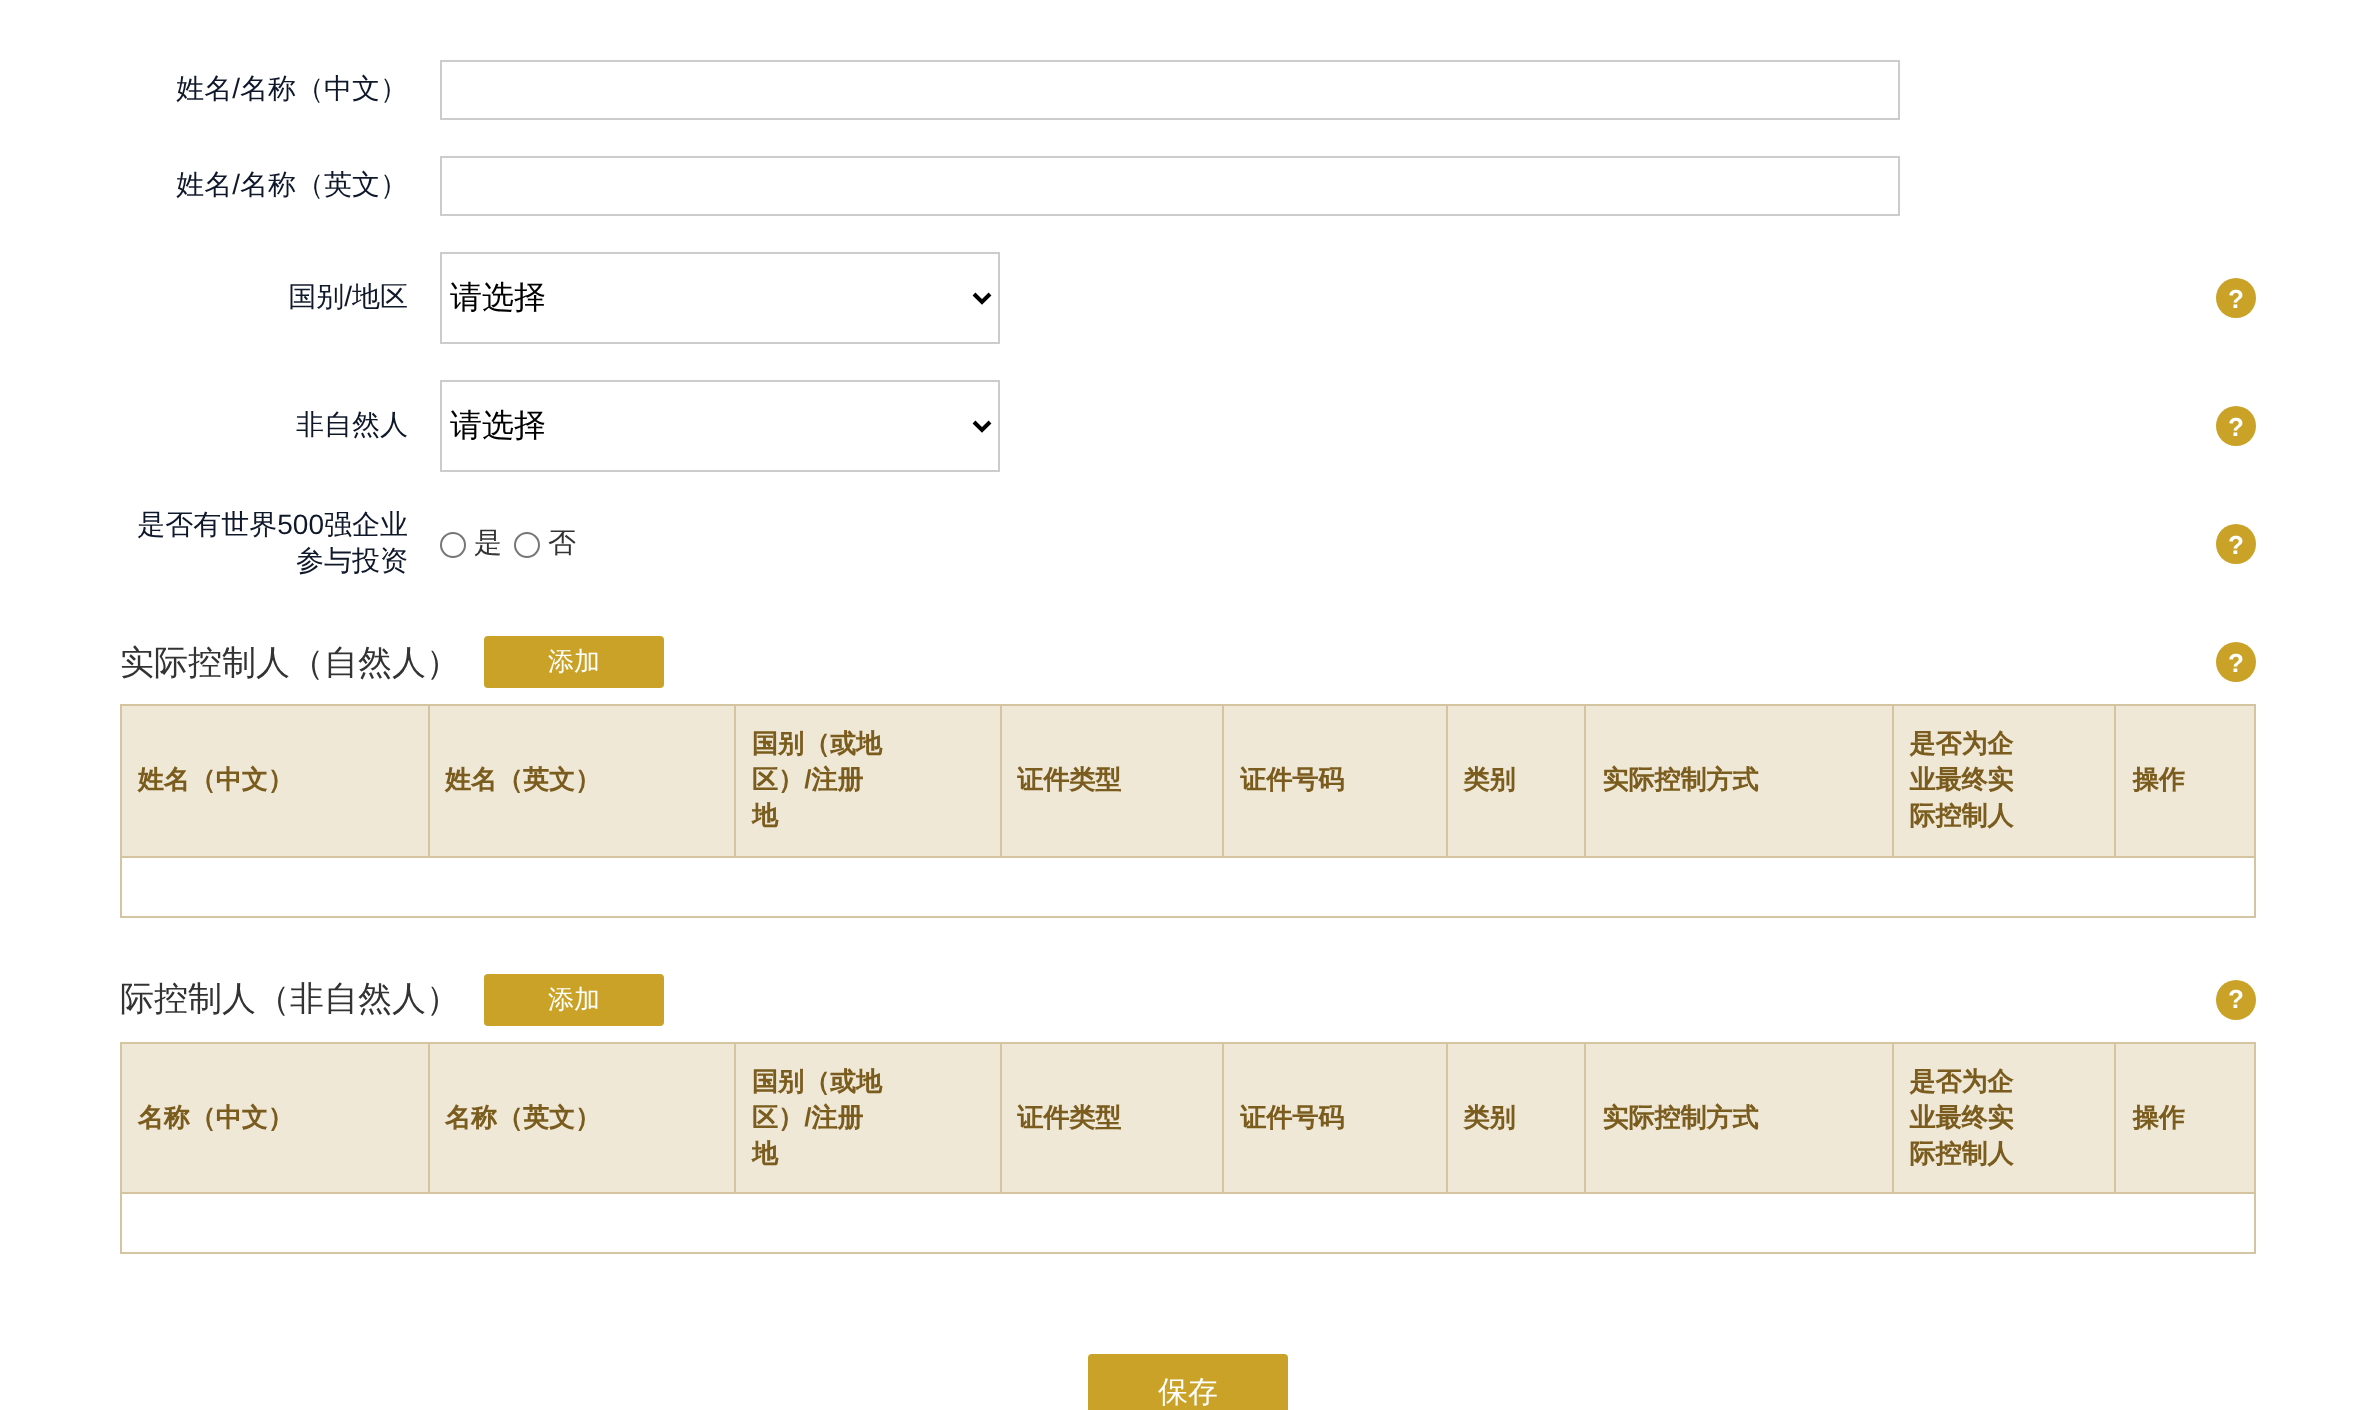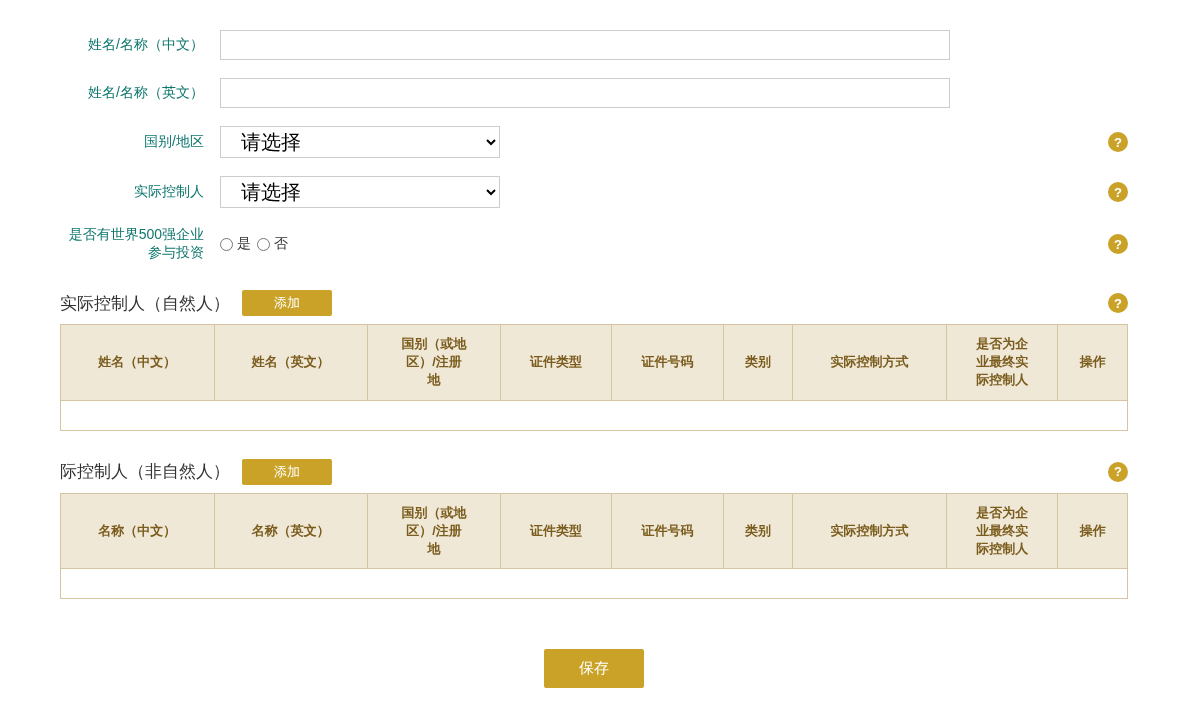--- a/index.html
+++ b/index.html
@@ -22,41 +22,41 @@
       display: flex;
       align-items: center;
       margin-bottom: 18px;
       position: relative;
     }
 
     .form-label {
       width: 160px;
       text-align: right;
       padding-right: 16px;
-      color: #0f766e;
+      color: #0f172a;
       font-size: 14px;
       flex-shrink: 0;
     }
 
     .form-input {
       flex: 1;
       max-width: 730px;
       height: 30px;
       border: 1px solid #ccc;
       padding: 0 8px;
       font-size: 14px;
       outline: none;
     }
 
     .form-select {
       width: 280px;
-      height: 32px;
+      height: 46px;
       border: 1px solid #ccc;
-      padding: 0 16px;
-      font-size: 20px;
+      padding: 0 0;
+      font-size: 16px;
       outline: none;
       background: #fff;
       cursor: pointer;
     }
 
     .help-icon {
       width: 20px;
       height: 20px;
       background: #c9a227;
       color: #fff;
@@ -122,21 +122,21 @@
     table {
       width: 100%;
       border-collapse: collapse;
       margin-bottom: 10px;
     }
 
     table th {
       background: #f0e8d6;
       border: 1px solid #d4c4a0;
       padding: 10px 8px;
-      text-align: center;
+      text-align: left;
       font-size: 13px;
       color: #7a5c1e;
       font-weight: bold;
       line-height: 1.4;
     }
 
     table td {
       border: 1px solid #d4c4a0;
       padding: 8px;
       text-align: center;
@@ -180,21 +180,21 @@
 
 <div class="form-row">
   <label class="form-label">国别/地区</label>
   <select class="form-select">
     <option>请选择</option>
   </select>
   <div class="help-icon">?</div>
 </div>
 
 <div class="form-row">
-  <label class="form-label">实际控制人</label>
+  <label class="form-label">非自然人</label>
   <select class="form-select">
     <option>请选择</option>
   </select>
   <div class="help-icon">?</div>
 </div>
 
 <div class="form-row">
   <label class="form-label">是否有世界500强企业参与投资</label>
   <div class="radio-group">
     <label class="radio-label">

